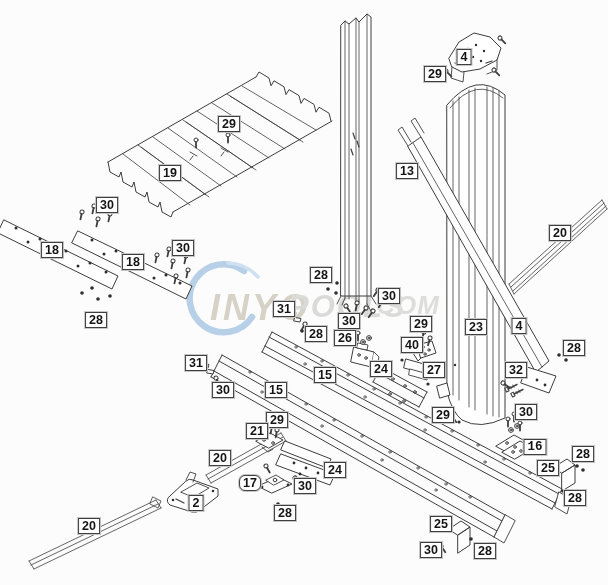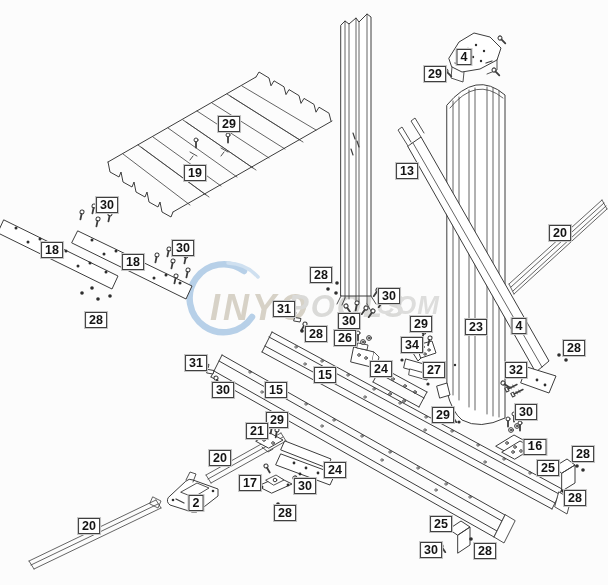--- a/index.html
+++ b/index.html
@@ -352,59 +352,59 @@
     <g stroke="none" fill="#2e2e2e">
           <circle cx="173" cy="500" r="1.3"></circle>
           <circle cx="213" cy="491" r="1.3"></circle>
         </g>
   </g>
 
 </svg>
 
 <div id="label-layer">
       <div class="plabel" style="left: 229px; top: 124px;">29</div>
-      <div class="plabel" style="left: 170px; top: 173px; margin-left: 25px;">19</div>
+      <div class="plabel" style="left: 170px; top: 173px;">19</div>
       <div class="plabel" style="left: 107px; top: 205px;">30</div>
       <div class="plabel" style="left: 52px; top: 250px;">18</div>
       <div class="plabel" style="left: 183px; top: 248px;">30</div>
       <div class="plabel" style="left: 133px; top: 262px;">18</div>
       <div class="plabel" style="left: 96px; top: 320px;">28</div>
       <div class="plabel" style="left: 360px; top: 171px; margin-left: 47px;">13</div>
       <div class="plabel" style="left: 464px; top: 57px;">4</div>
       <div class="plabel" style="left: 435px; top: 74px;">29</div>
       <div class="plabel" style="left: 560px; top: 233px;">20</div>
       <div class="plabel" style="left: 321px; top: 275px;">28</div>
       <div class="plabel" style="left: 389px; top: 296px;">30</div>
       <div class="plabel" style="left: 284px; top: 309px;">31</div>
       <div class="plabel" style="left: 349px; top: 321px;">30</div>
       <div class="plabel" style="left: 316px; top: 334px;">28</div>
       <div class="plabel" style="left: 345px; top: 338px;">26</div>
       <div class="plabel" style="left: 421px; top: 324px;">29</div>
-      <div class="plabel" style="left: 412px; top: 345px;">34</div>
+      <div class="plabel" style="left: 412px; top: 345px;">40</div>
       <div class="plabel" style="left: 476px; top: 327px;">23</div>
       <div class="plabel" style="left: 519px; top: 326px;">4</div>
       <div class="plabel" style="left: 574px; top: 348px;">28</div>
       <div class="plabel" style="left: 516px; top: 370px;">32</div>
       <div class="plabel" style="left: 434px; top: 370px; text-align: center;">27</div>
       <div class="plabel" style="left: 381px; top: 369px;">24</div>
       <div class="plabel" style="left: 325px; top: 375px;">15</div>
       <div class="plabel" style="left: 276px; top: 390px;">15</div>
       <div class="plabel" style="left: 196px; top: 363px;">31</div>
       <div class="plabel" style="left: 223px; top: 390px;">30</div>
       <div class="plabel" style="left: 443px; top: 415px;">29</div>
       <div class="plabel" style="left: 526px; top: 412px;">30</div>
       <div class="plabel" style="left: 535px; top: 447px; font-family: Liberation Mono, monospace;">16</div>
       <div class="plabel" style="left: 583px; top: 454px;">28</div>
       <div class="plabel" style="left: 548px; top: 468px;">25</div>
       <div class="plabel" style="left: 575px; top: 498px;">28</div>
       <div class="plabel" style="left: 277px; top: 420px;">29</div>
       <div class="plabel" style="left: 257px; top: 431px;">21</div>
       <div class="plabel" style="left: 220px; top: 458px;">20</div>
       <div class="plabel" style="left: 335px; top: 470px;">24</div>
-      <div class="plabel" style="left: 250px; top: 483px;">17</div>
+      <div class="plabel" style="left: 250px; top: 483px; border-radius: 6px;">17</div>
       <div class="plabel" style="left: 305px; top: 486px;">30</div>
       <div class="plabel" style="left: 196px; top: 503px;">2</div>
       <div class="plabel" style="left: 285px; top: 513px;">28</div>
       <div class="plabel" style="left: 89px; top: 526px;">20</div>
       <div class="plabel" style="left: 441px; top: 524px;">25</div>
       <div class="plabel" style="left: 431px; top: 550px;">30</div>
       <div class="plabel" style="left: 485px; top: 551px;">28</div>
     </div>
 </div>
 

